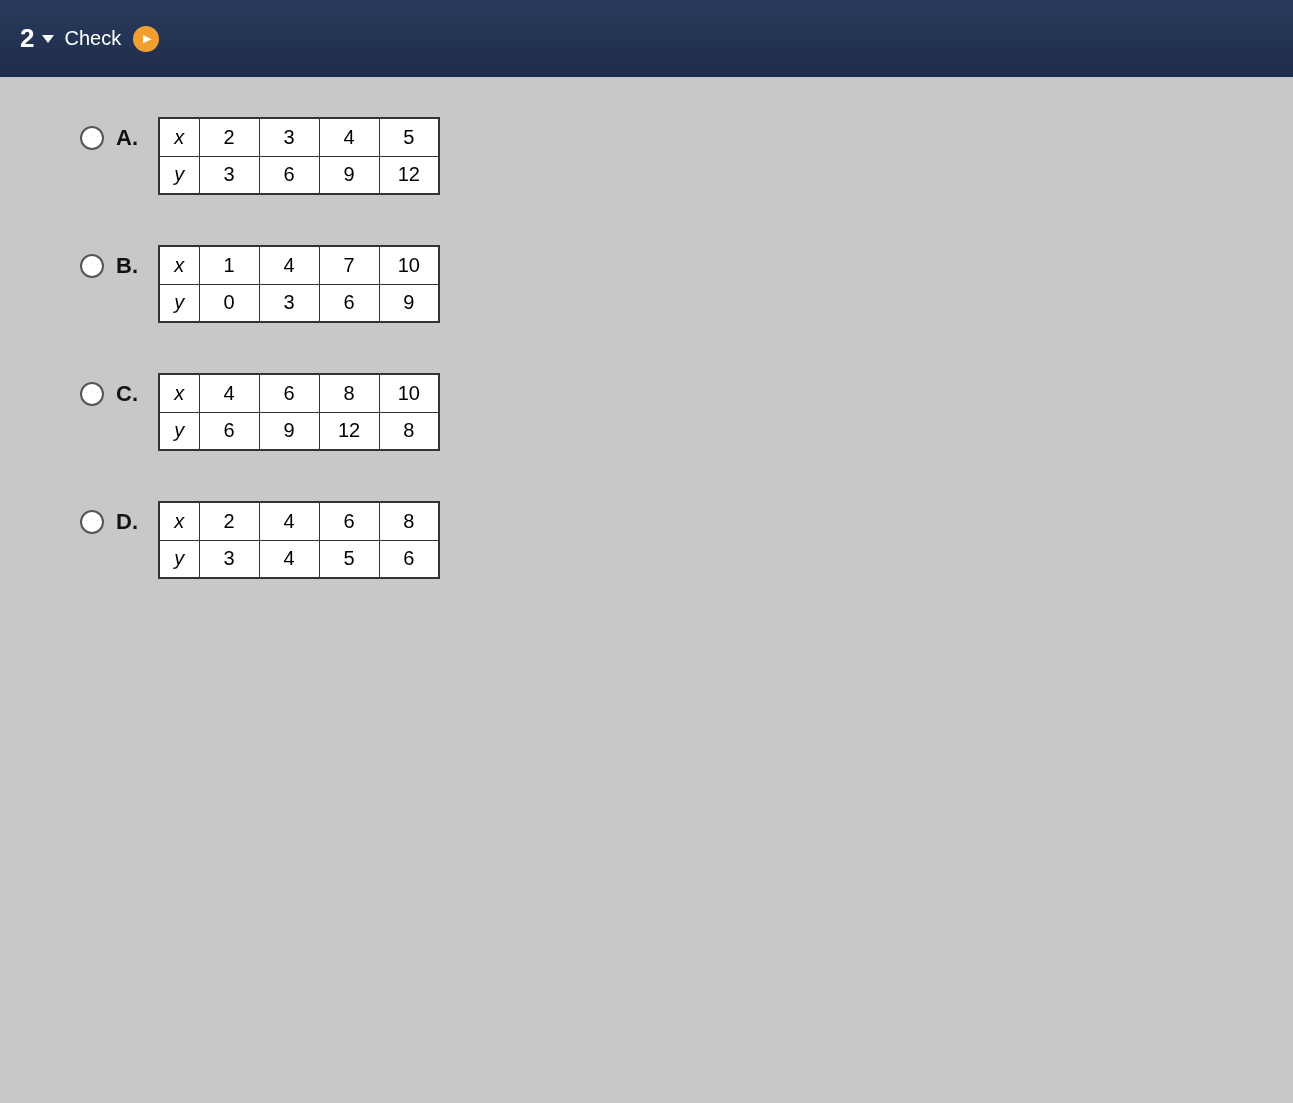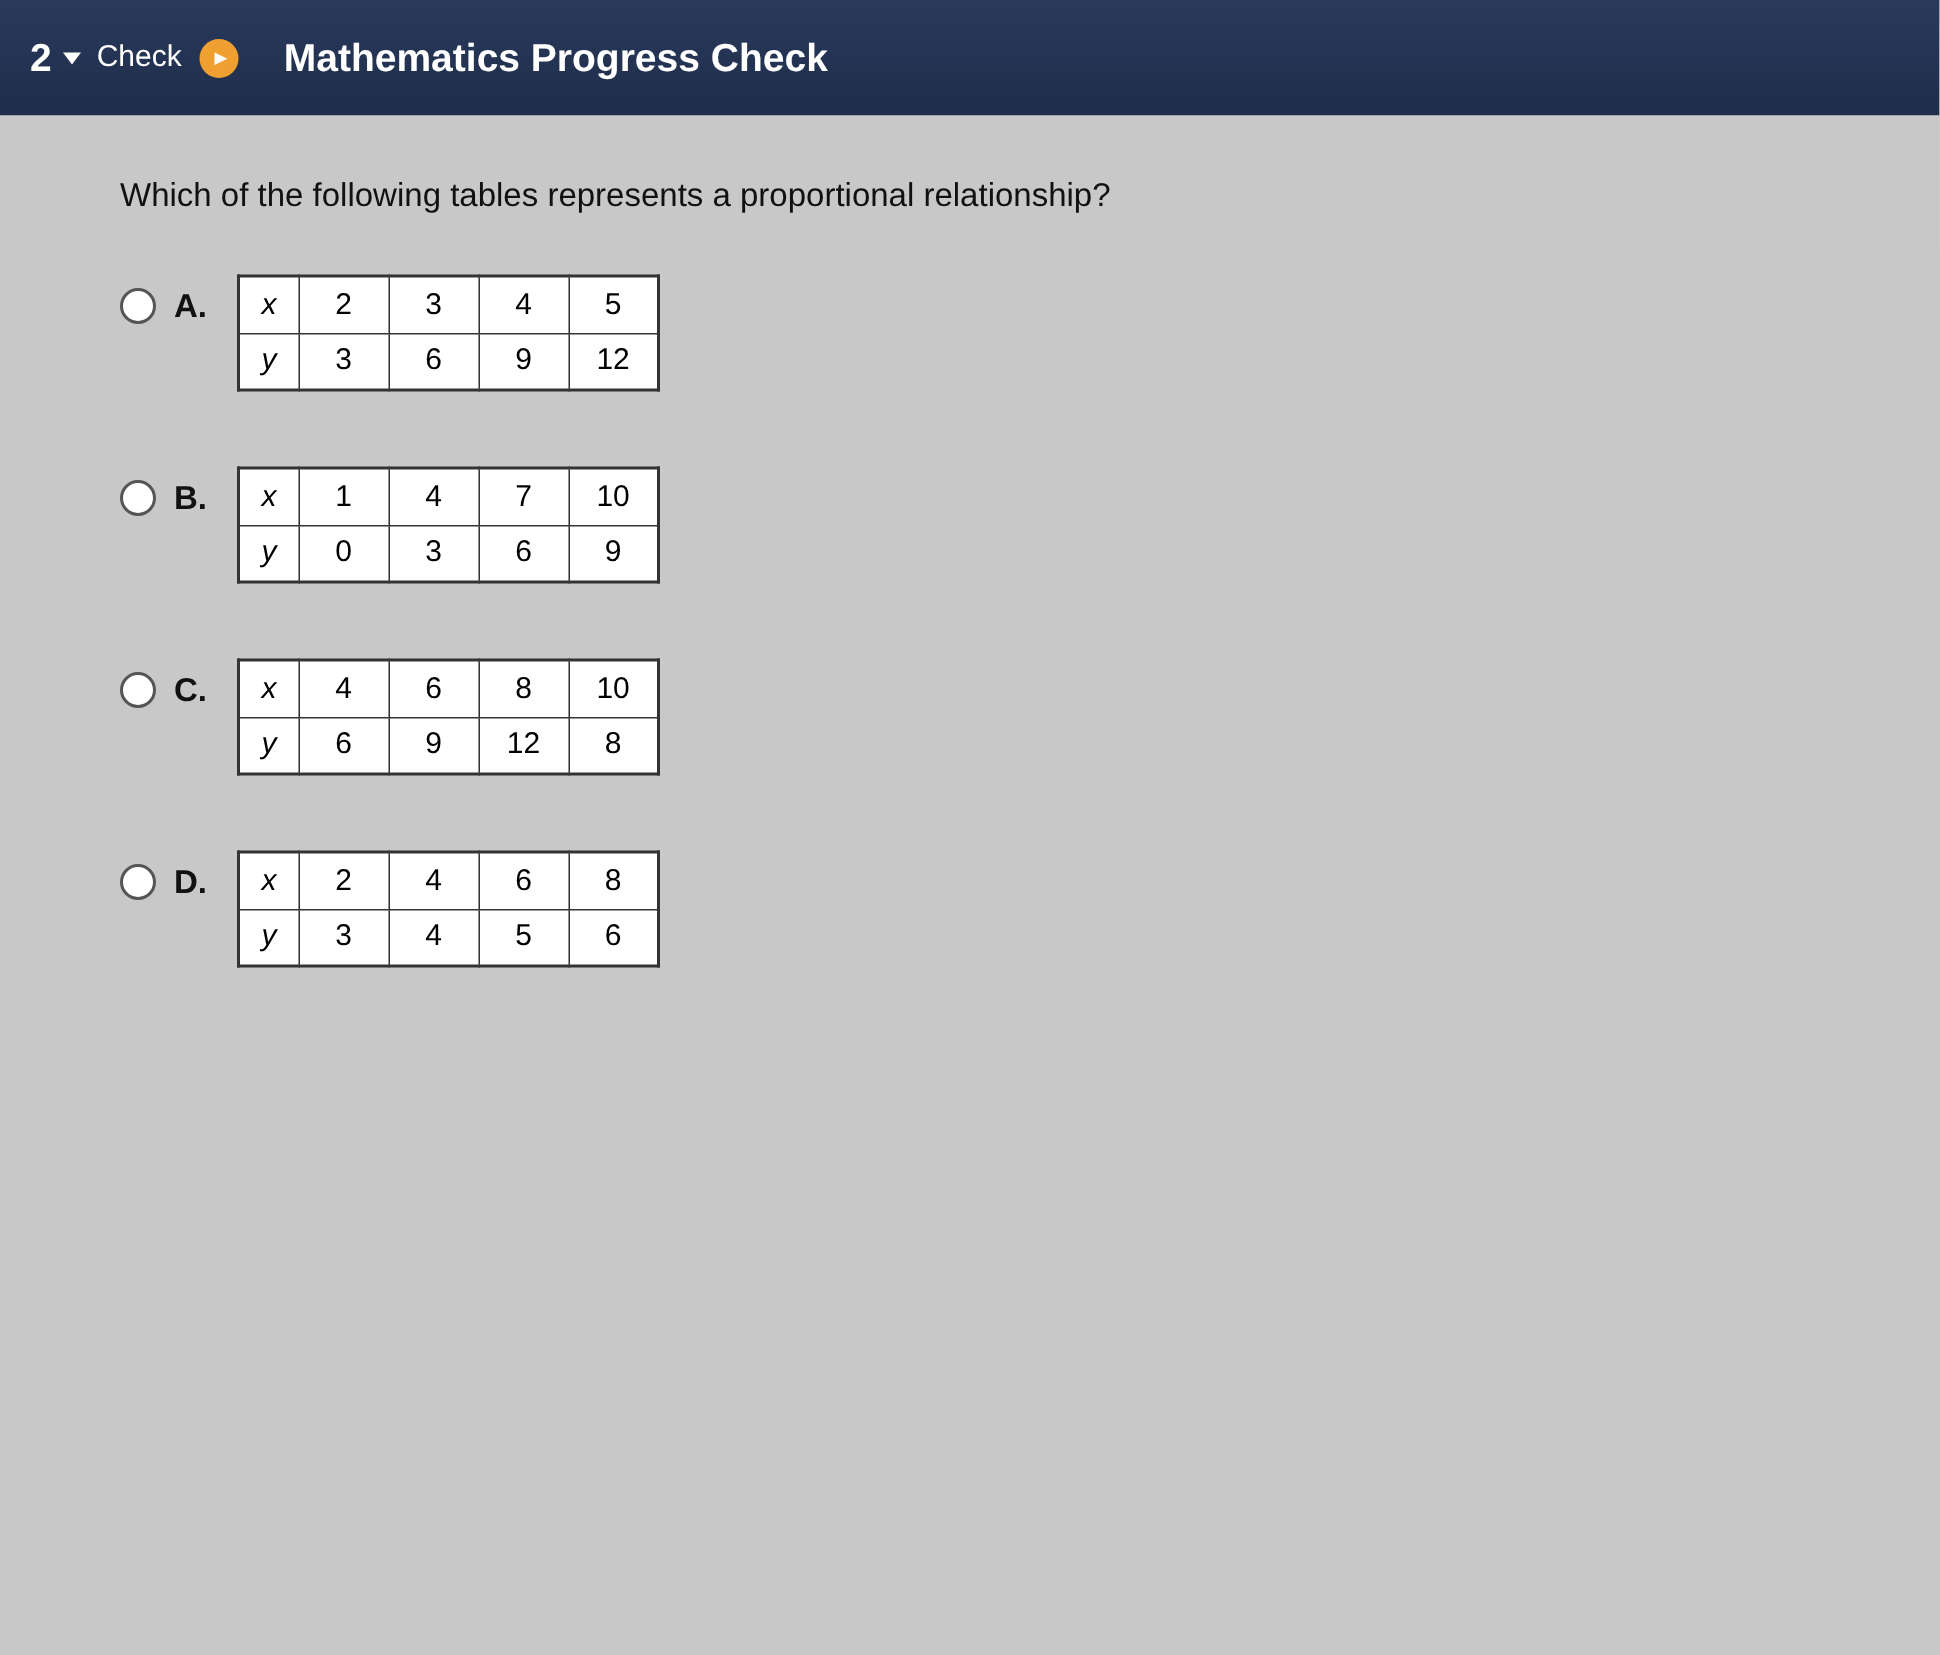--- a/index.html
+++ b/index.html
@@ -163,25 +163,23 @@
 
 <div class="header">
   <div class="header-number">
     <span>2</span>
     <span class="chevron-down"></span>
   </div>
   <div class="next-btn">
     <span>Check</span>
     <span class="arrow-circle"></span>
   </div>
-  <div class="header-title">Mathematics Progress Check</div>
 </div>
 
 <div class="main-content">
-  <p class="question-text">Which of the following tables represents a proportional relationship?</p>
 
   <div class="options-container">
 
     <div class="option-row">
       <label class="radio-label">
         <div class="radio-circle"></div>
         <span class="option-letter">A.</span>
       </label>
       <table class="data-table">
         <tbody>

